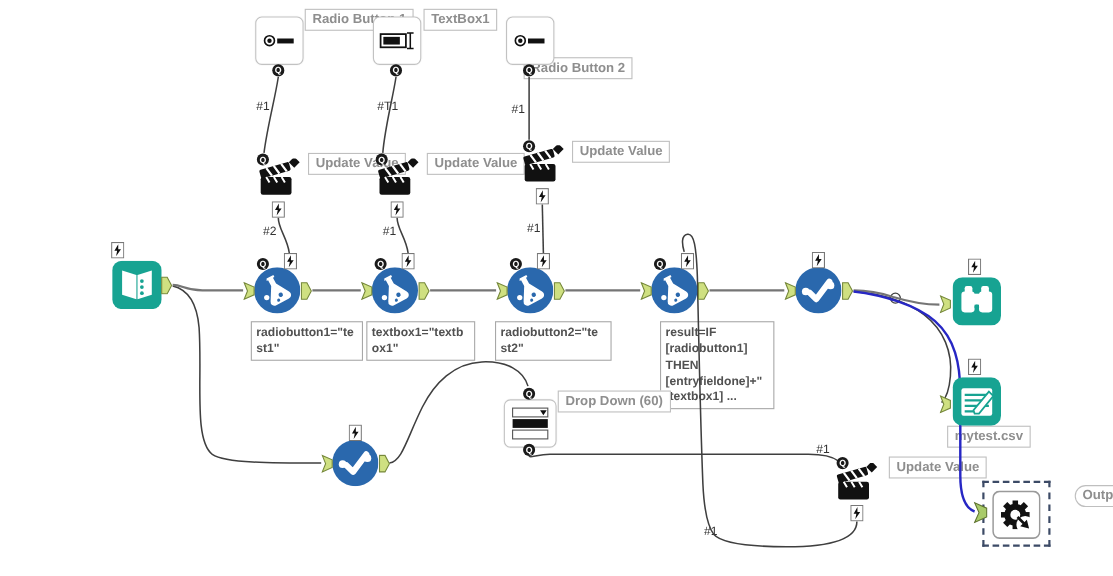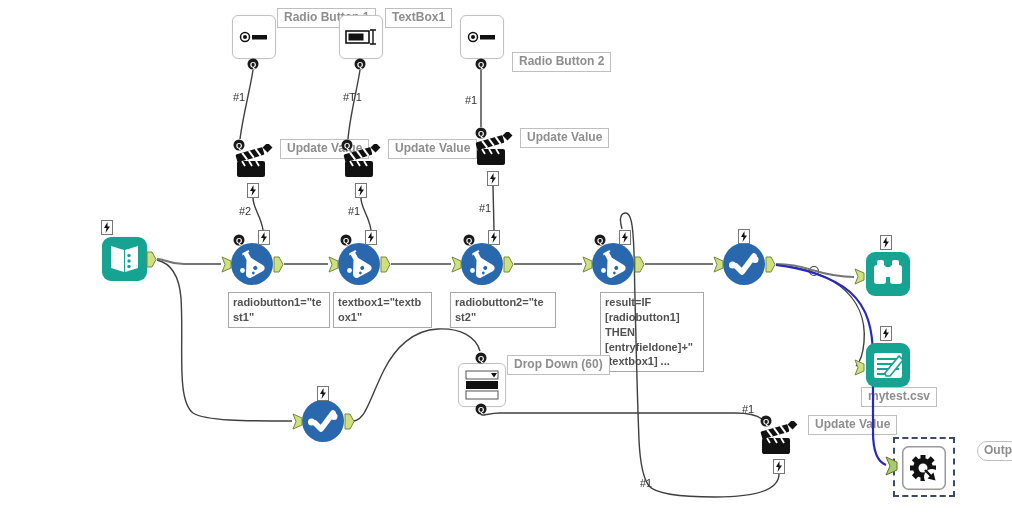--- a/index.html
+++ b/index.html
@@ -17,21 +17,21 @@
          border-radius:6px;z-index:5;box-shadow:0 0 0 1px rgba(0,0,0,0.02);}
   .sel-box{position:absolute;width:62px;height:60px;border:2px dashed #3C4A66;z-index:4;box-sizing:border-box;}
 </style>
 </head>
 <body>
 
 <div class="canvas">
 
   <div class="lbl" style="left:277px;top:8px;">Radio Button 1</div>
   <div class="lbl" style="left:385px;top:8px;">TextBox1</div>
-  <div class="lbl" style="left:512px;top:8px;margin-top:44px;">Radio Button 2</div>
+  <div class="lbl" style="left:476px;top:8px;margin-top:44px;">Radio Button 2</div>
   <div class="lbl" style="left:280px;top:139px;">Update Value</div>
   <div class="lbl" style="left:388px;top:139px;">Update Value</div>
   <div class="lbl" style="left:520px;top:128px;">Update Value</div>
   <div class="lbl" style="left:808px;top:415px;">Update Value</div>
   <div class="lbl" style="left:861px;top:387px;">mytest.csv</div>
   <div class="lbl" style="left:977px;top:441px;border-radius:10px;">Output</div>
 
   <div class="ann" style="left:228px;top:292px;width:92px;">radiobutton1="te
 st1"</div>
   <div class="ann" style="left:333px;top:292px;width:89px;">textbox1="textb

